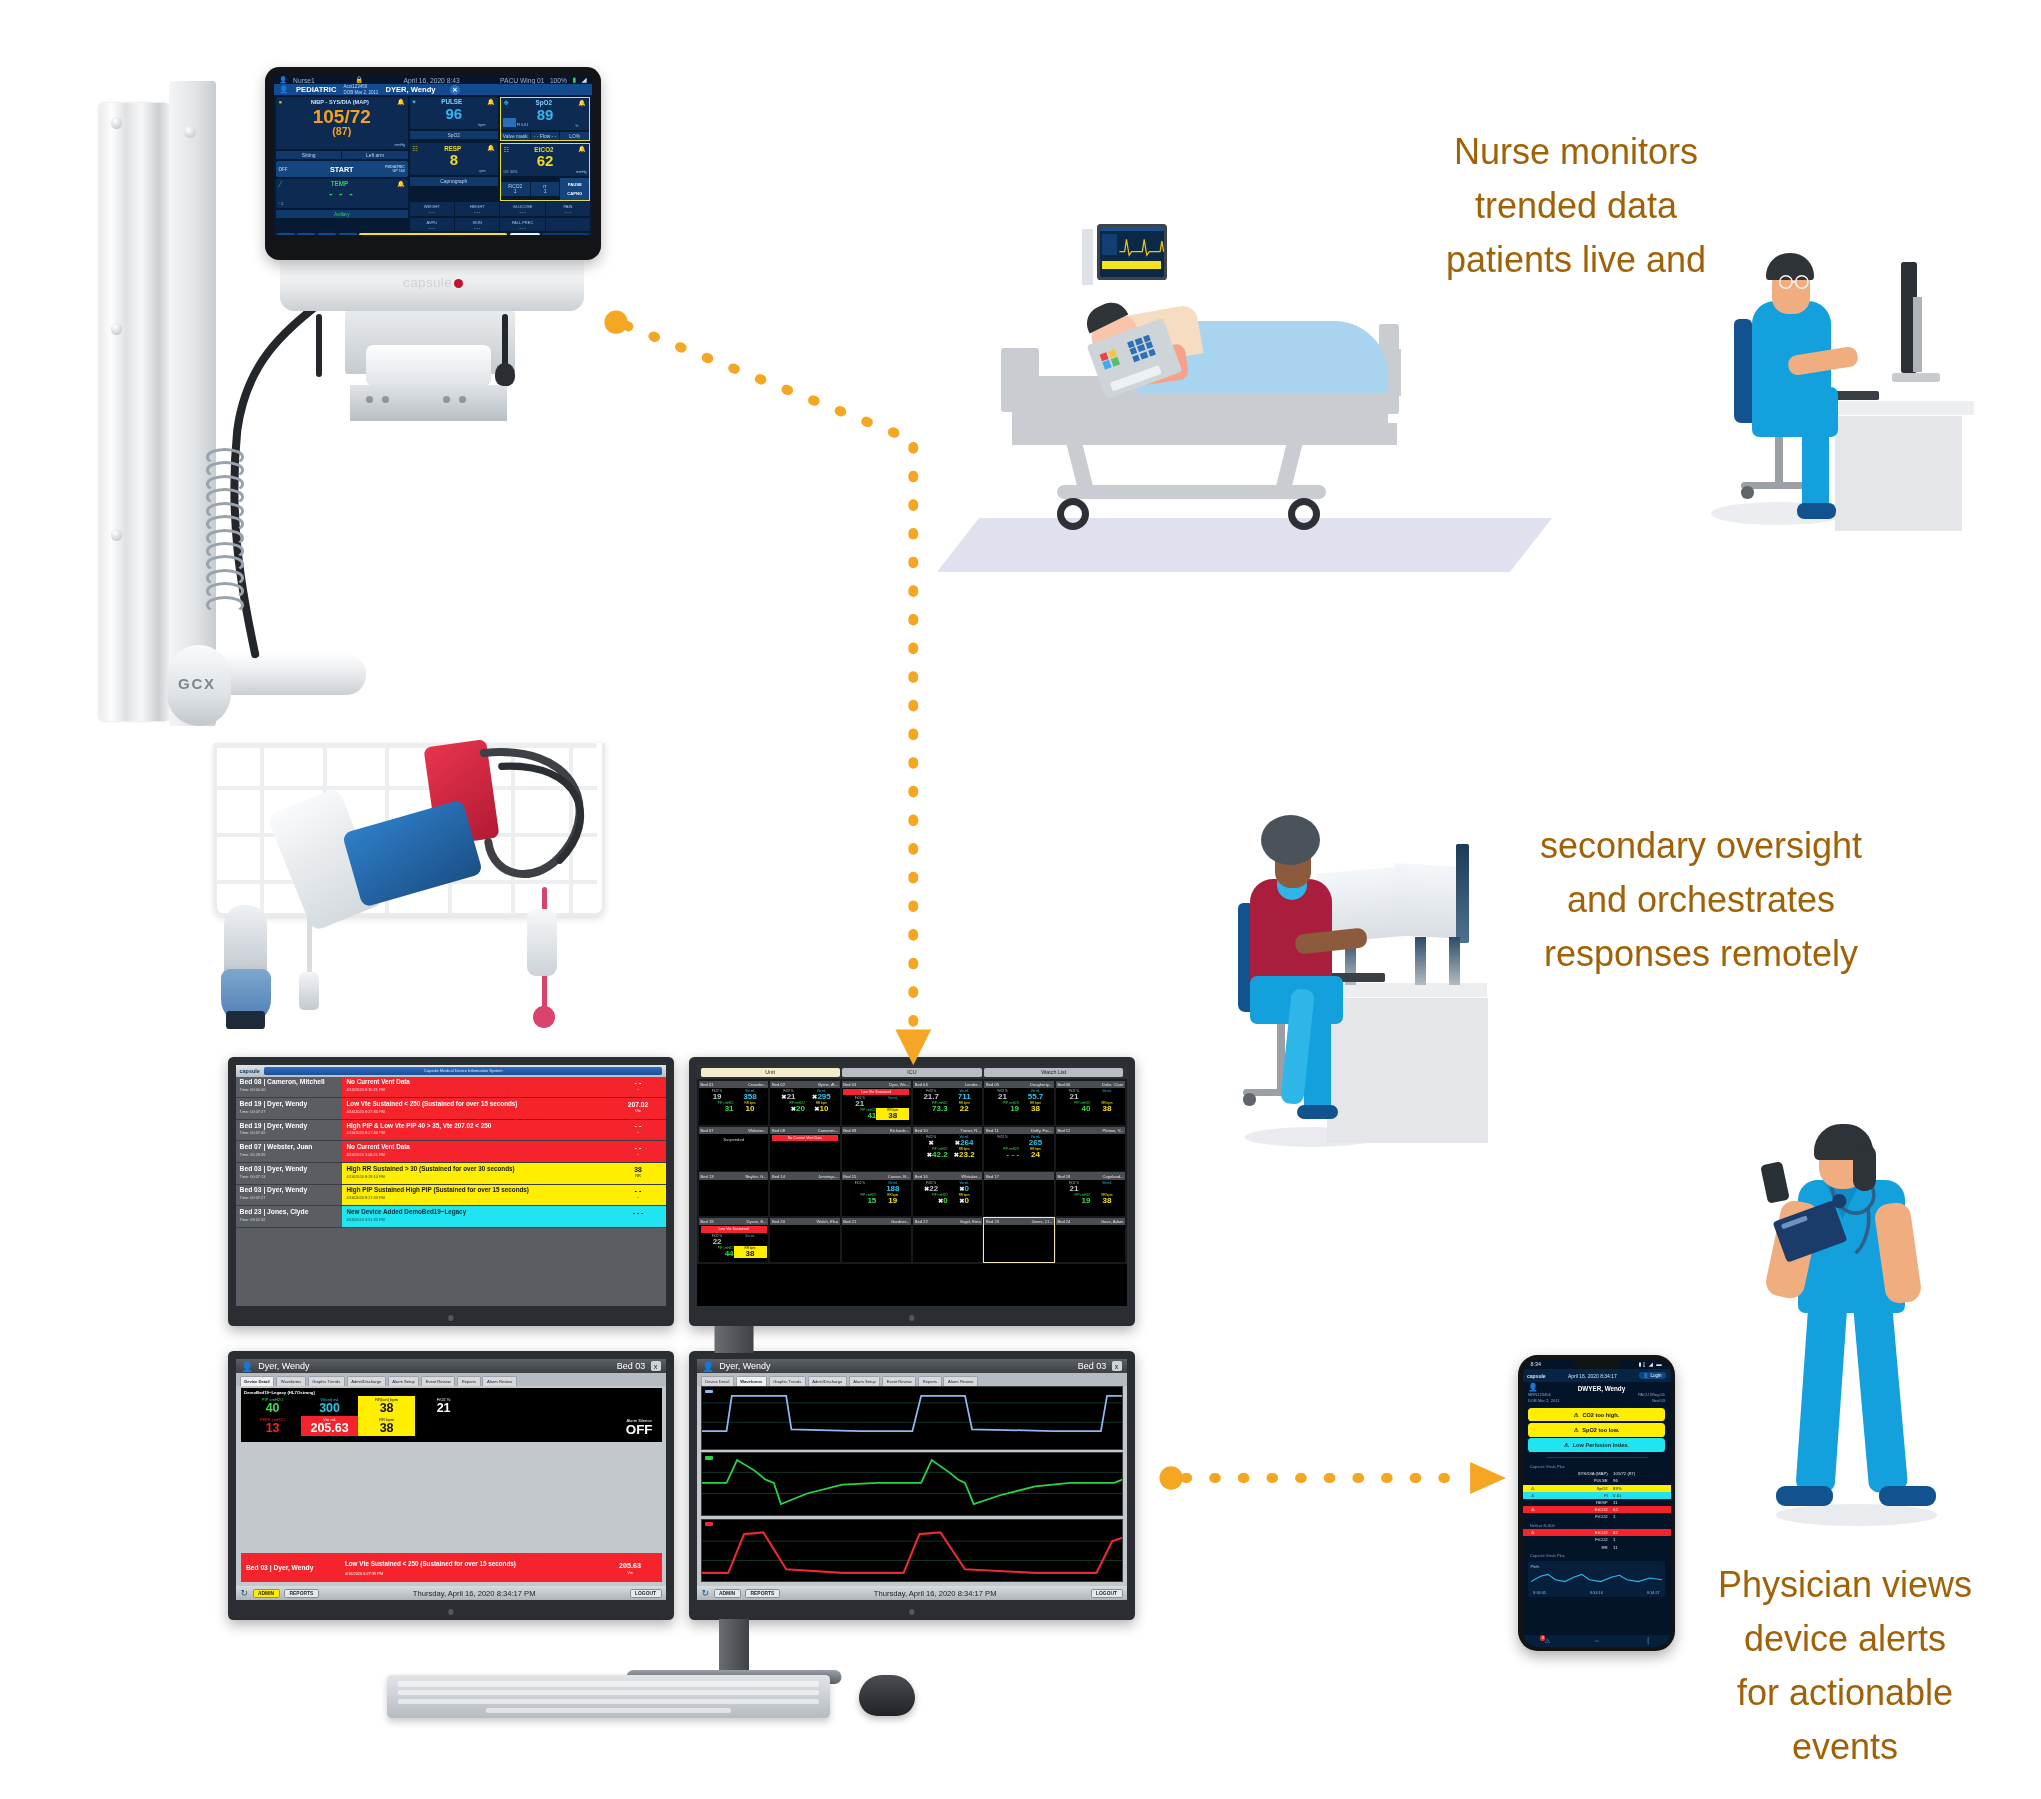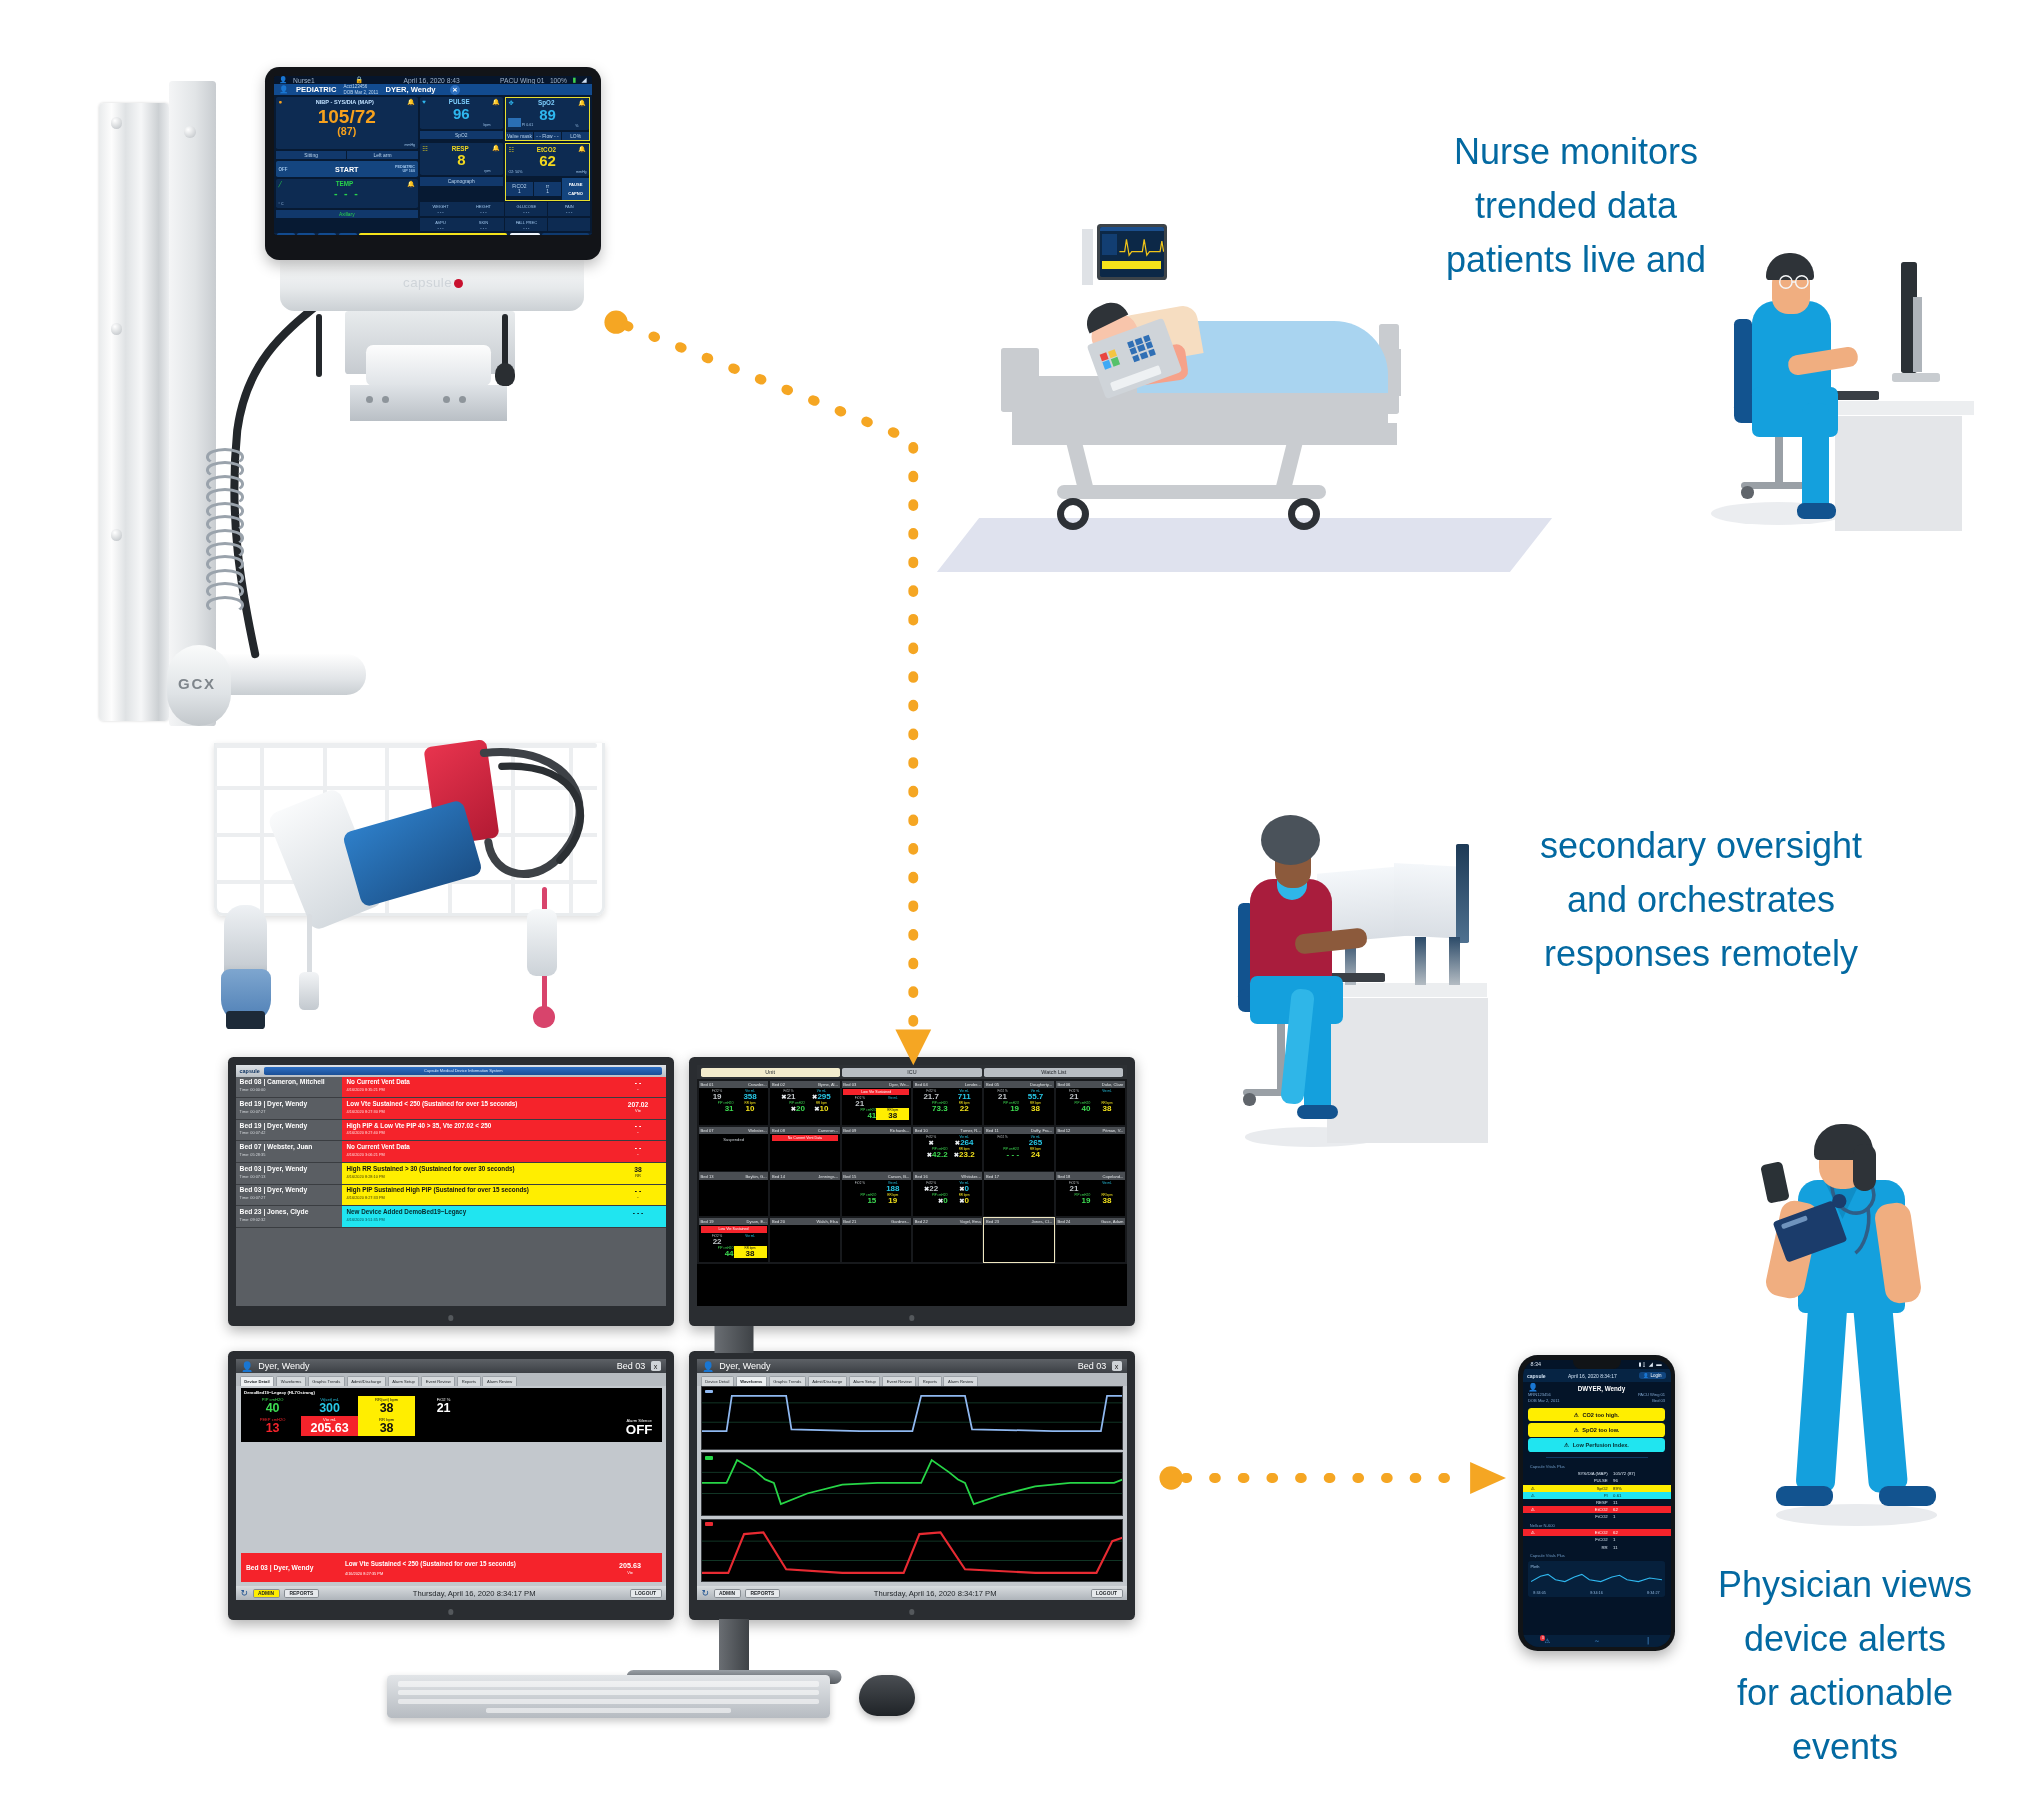--- a/index.html
+++ b/index.html
@@ -1,21 +1,21 @@
 <!DOCTYPE html>
 <html style="font-size:14.3px"><head>
 <meta charset="utf-8">
 <style>
   html,body{margin:0;padding:0;background:#fff;}
   body{width:2042px;height:1799px;position:relative;overflow:hidden;
        font-family:"Liberation Sans",sans-serif;color:#3d4349;}
   .abs{position:absolute;}
 
   
-  .caption{font-size:36px;line-height:1.5;text-align:center;color:#0369a1;font-weight:400;}
+  .caption{font-size:36px;line-height:1.5;text-align:center;color:#a16207;font-weight:400;}
 
   
   #cart{left:81px;top:27px;width:681px;height:985px;}
   .rail{position:absolute;left:18px;top:76px;width:70px;height:618px;
         background:linear-gradient(90deg,#e9ebec 0%,#fdfdfd 18%,#dfe2e4 38%,#f6f7f8 60%,#ccd0d3 85%,#eceef0 100%);
         border-radius:4.5px;box-shadow:0 0 2.7px rgba(0,0,0,.18);}
   .rail2{position:absolute;left:88px;top:54px;width:47px;height:645px;
         background:linear-gradient(90deg,#f4f5f6,#e2e5e7 55%,#c8ccd0);border-radius:3.6px;}
   .railScrew{position:absolute;width:11.6px;height:11.6px;border-radius:50%;
         background:radial-gradient(circle at 35% 30%,#fff,#b9bec2);}
@@ -249,21 +249,21 @@
           <span>DOB Mar 2, 2011</span>
         </span>
         <span>DYER, Wendy</span>
         <span class="sp"></span>
         <span style="width:9.9px;height:9.9px;border-radius:50%;background:#2b6fc0;color:#fff;font-size:6.3px;
               display:flex;align-items:center;justify-content:center">✕</span>
       </div>
 
       <div class="vsBody">
 
-        <div class="vsCol" style="width:142px">
+        <div class="vsCol" style="width:132px">
           <div class="card" style="height:52px">
             <div style="display:flex;align-items:center;padding:0.9px 2.7px 0 2.7px">
               <span style="color:#f6a11d;font-size:6.3px">●</span>
               <span style="flex:1;text-align:center;color:#bfe0ff;font-size:5.6px;font-weight:700">NIBP - SYS/DIA (MAP)</span>
               <span style="color:#8fc0f0;font-size:6.3px">🔔</span>
             </div>
             <div class="cardBig orange" style="font-size:19px;margin-top:0.9px">105/72</div>
             <div class="cardBig orange" style="font-size:10.7px">(87)</div>
             <div style="position:absolute;right:2.7px;bottom:1.8px;font-size:3.6px;color:#9ec4ea">mmHg</div>
           </div>

